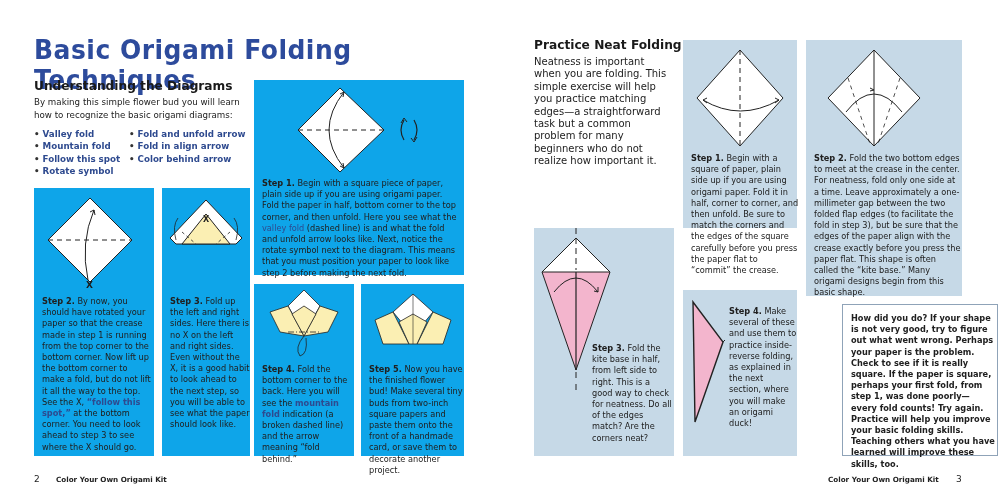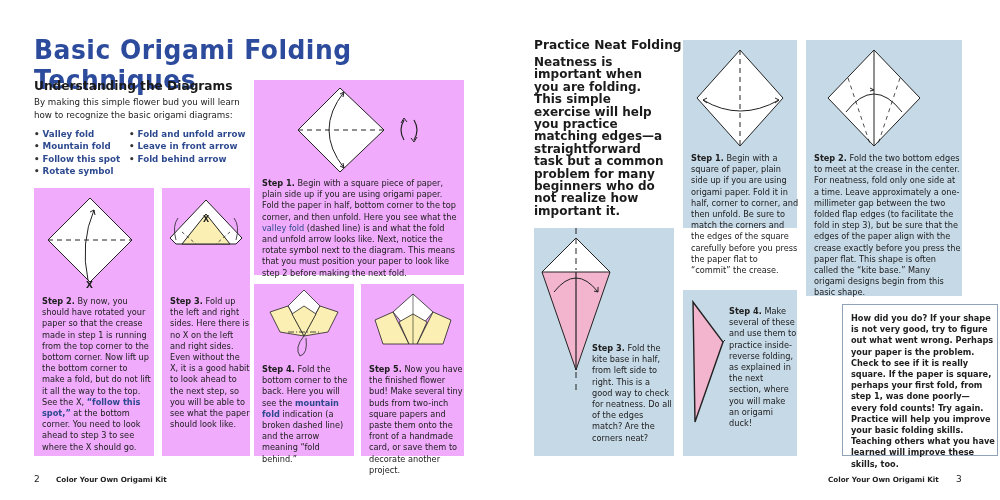--- a/index.html
+++ b/index.html
@@ -3,21 +3,21 @@
 <meta charset="utf-8">
 <style>
   * { box-sizing: border-box; margin: 0; padding: 0; }
   html, body { width: 1000px; height: 500px; background: #ffffff; overflow: hidden; }
   body { position: relative; font-family: "DejaVu Sans", sans-serif; color: #1b1b1b; }
   .page { position: absolute; top: 0; height: 500px; background: #fff; }
   #left-page { left: 0; width: 494px; }
   #right-page { left: 494px; width: 506px; }
   .gutter { position: absolute; left: 494px; top: 0; width: 2px; height: 500px; background: #c79a95; }
   .abs { position: absolute; }
-  .panel { position: absolute; background: #f0abfc; }
+  .panel { position: absolute; background: #0ea5e9; }
   .panel.r { background: #c6d9e7; }
   .txt { font-size: 8.2px; line-height: 11.2px; color: #202020; }
   .txt b, .bold { font-weight: bold; }
   .link { color: #2e4a8f; font-weight: bold; }
   .title { left: 34px; top: 36px; font-family: "DejaVu Sans", sans-serif; font-weight: bold; font-size: 25px; color: #2d4b9c; letter-spacing: 0.5px; transform: scaleY(1.05); }
   .subhead { font-size: 12.2px; font-weight: bold; color: #1a1a1a; }
   .intro { font-size: 8.7px; line-height: 12.5px; }
   .bullets { font-size: 8.7px; line-height: 12.3px; color: #2e4a8f; font-weight: bold; }
   .bullets div::before { content: "• "; color: #333; }
   .footer { font-size: 7.2px; font-weight: bold; color: #222; }
@@ -36,22 +36,22 @@
   <div class="abs intro" style="left:34px; top:96px; width:218px;">By making this simple flower bud you will learn how to recognize the basic origami diagrams:</div>
 
   <div class="abs bullets" style="left:34px; top:128px;">
     <div>Valley fold</div>
     <div>Mountain fold</div>
     <div>Follow this spot</div>
     <div>Rotate symbol</div>
   </div>
   <div class="abs bullets" style="left:129px; top:128px;">
     <div>Fold and unfold arrow</div>
-    <div>Leave in front arrow</div>
-    <div>Fold behind arrow</div>
+    <div>Fold in align arrow</div>
+    <div>Color behind arrow</div>
   </div>
 
   <div class="panel" style="left:254px; top:80px; width:210px; height:195px;">
     <svg width="210" height="100" style="left:0; top:0;">
       <polygon points="86,8 130,50 86,92 44,50" fill="#fff" stroke="#222" stroke-width="1"></polygon>
       <line x1="44" y1="50" x2="130" y2="50" stroke="#222" stroke-width="1" stroke-dasharray="5,4"></line>
       <path d="M90,12 Q60,50 90,88" fill="none" stroke="#222" stroke-width="1"></path>
       <path d="M86,14 L90,12 L89,17" fill="none" stroke="#222" stroke-width="1"></path>
       <path d="M86,86 L90,88 L89,83" fill="none" stroke="#222" stroke-width="1"></path>
       <g>
@@ -123,21 +123,21 @@
 
   <div class="abs pagenum" style="left:34px; top:474px;">2</div>
   <div class="abs footer" style="left:56px; top:475px;">Color Your Own Origami Kit</div>
 </div>
 
 <div class="gutter"></div>
 
 <div id="right-page" class="page">
 
   <div class="abs subhead" style="left:40px; top:38px;">Practice Neat Folding</div>
-  <div class="abs intro" style="left:40px; top:56px; width:136px; font-size:12px; line-height:12.4px;font-weight:bold;">Neatness is important when you are folding. This simple exercise will help you practice matching edges—a straightforward task but a common problem for many beginners who do not realize how important it.</div>
+  <div class="abs intro" style="left:40px; top:56px; width:136px; font-size:10px; line-height:12.4px;">Neatness is important when you are folding. This simple exercise will help you practice matching edges—a straightforward task but a common problem for many beginners who do not realize how important it.</div>
 
   <div class="panel r" style="left:189px; top:40px; width:114px; height:188px;">
     <svg width="114" height="110" style="left:0; top:0;">
       <polygon points="57,10 100,58 57,106 14,58" fill="#fff" stroke="#222" stroke-width="1"></polygon>
       <line x1="57" y1="10" x2="57" y2="106" stroke="#222" stroke-width="1" stroke-dasharray="5,4"></line>
       <path d="M20,60 Q57,82 96,60" fill="none" stroke="#222" stroke-width="1"></path>
       <path d="M24,58 L20,60 L24,63" fill="none" stroke="#222" stroke-width="1"></path>
       <path d="M92,58 L96,60 L92,63" fill="none" stroke="#222" stroke-width="1"></path>
     </svg>
     <div class="abs txt" style="left:8px; top:113px; width:108px;">

